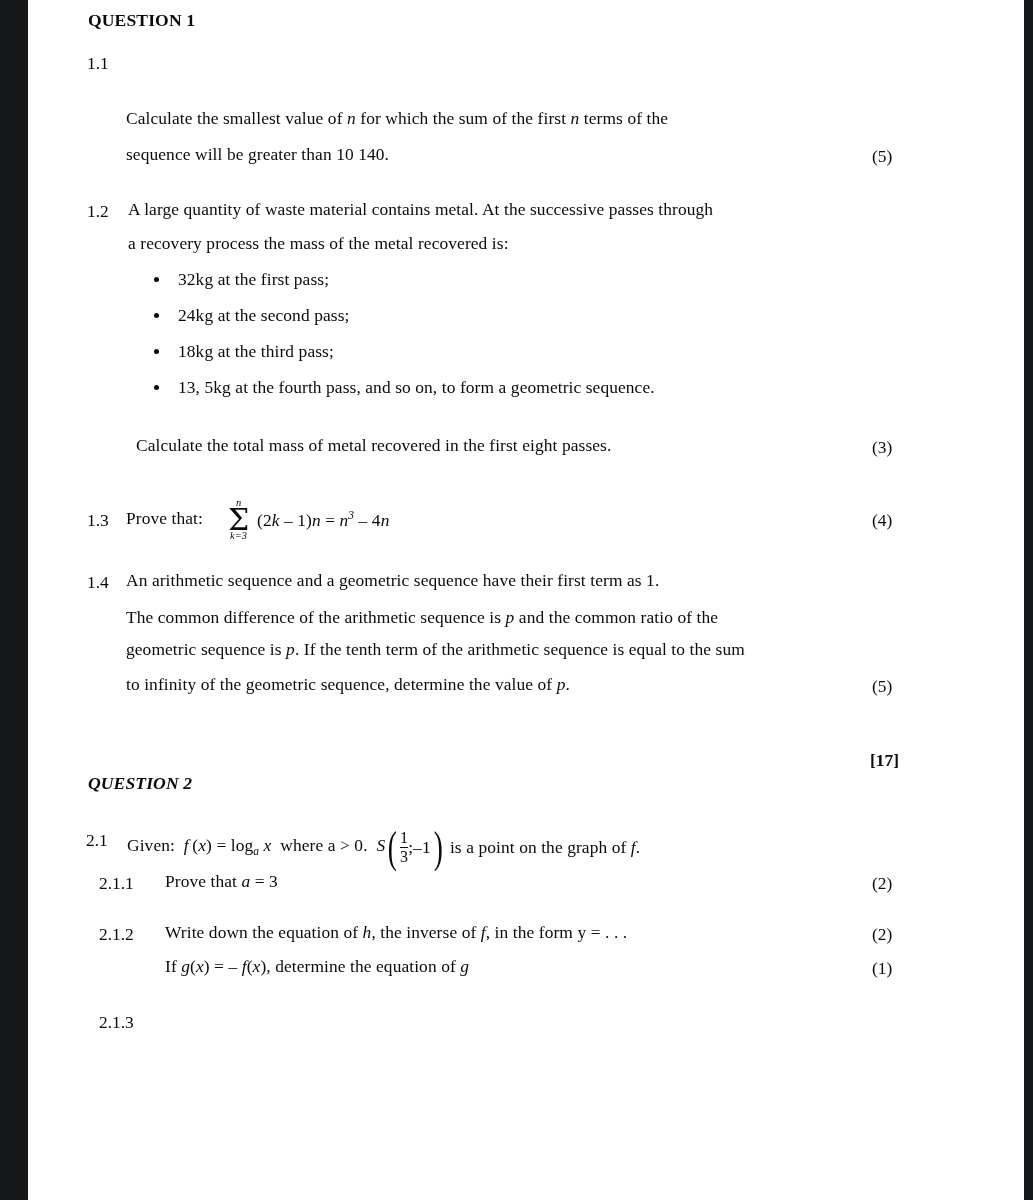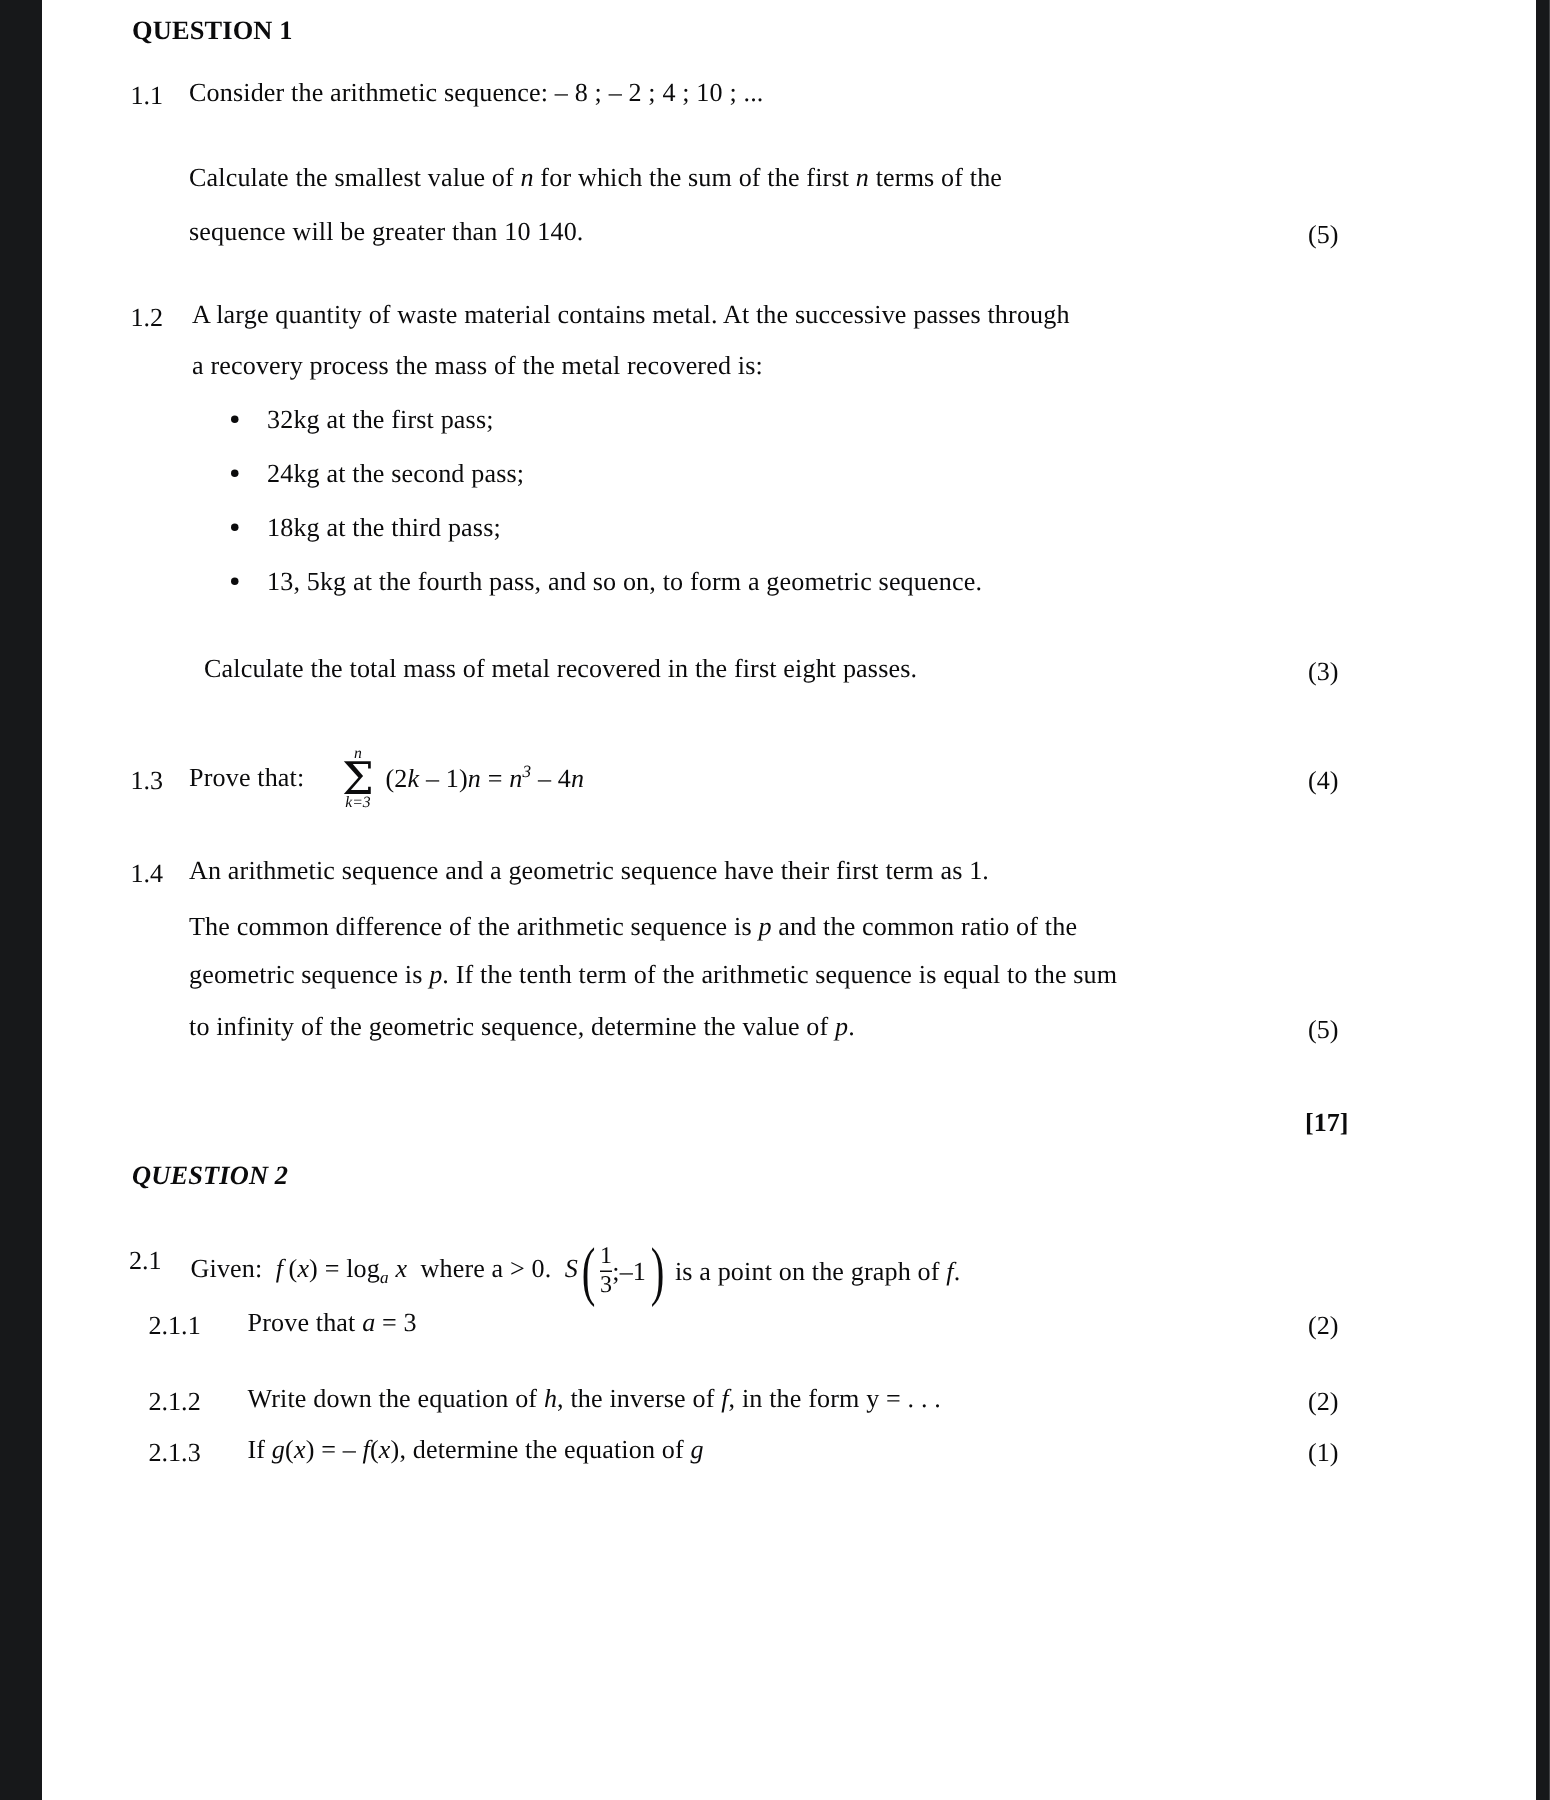--- a/index.html
+++ b/index.html
@@ -52,21 +52,21 @@
   .num {
     position: absolute;
     font-size: 17.4px;
     white-space: nowrap;
   }
   .marks {
     position: absolute;
     font-size: 17.4px;
     white-space: nowrap;
   }
-  .marks.total { font-weight: bold; }
+  .marks.total { font-weight: bold; margin-top: 12px; }
 
   i, .it { font-style: italic; }
 
   
   .bullet-dot {
     position: absolute;
     width: 5px;
     height: 5px;
     border-radius: 50%;
     background: #0b0b0c;
@@ -138,21 +138,20 @@
 <body>
 
 <div class="bar bar-left"></div>
 <div class="bar bar-right"></div>
 
 <div class="page">
 
   <div class="line heading" style="left:60px; top:12px;">QUESTION 1</div>
 
   <div class="num" style="left:59px; top:53px;">1.1</div>
-  <div class="line" style="left:98px; top:53px;">Consider the arithmetic sequence: – 8 ; – 2 ; 4 ; 10 ; ...</div>
   <div class="line" style="left:98px; top:110px;">Calculate the smallest value of <i>n</i> for which the sum of the first <i>n</i> terms of the</div>
   <div class="line" style="left:98px; top:146px;">sequence will be greater than 10 140.</div>
   <div class="marks" style="left:844px; top:146px;">(5)</div>
 
   <div class="num" style="left:59px; top:201px;text-align:right;">1.2</div>
   <div class="line" style="left:100px; top:201px;">A large quantity of waste material contains metal. At the successive passes through</div>
   <div class="line" style="left:100px; top:235px;">a recovery process the mass of the metal recovered is:</div>
 
   <div class="bullet-dot" style="left:126px; top:277px;"></div>
   <div class="line" style="left:150px; top:271px;">32kg at the first pass;</div>
@@ -196,17 +195,17 @@
   <div class="line" style="left:99px; top:830px;"><span class="inline-mid">Given:&nbsp; <i>f</i> (<i>x</i>) = log<span class="sub">a</span> <i>x</i> &nbsp;where a &gt; 0.&nbsp;&nbsp;<i>S</i></span><span class="paren-big">(</span><span class="frac"><span class="nume">1</span><span class="bar-l"></span><span class="deno">3</span></span><span class="inline-mid">;–1</span><span class="paren-big">)</span><span class="inline-mid">&nbsp;is a point on the graph of <i>f</i>.</span></div>
 
   <div class="num" style="left:71px; top:873px;">2.1.1</div>
   <div class="line" style="left:137px; top:873px;">Prove that <i>a</i> = 3</div>
   <div class="marks" style="left:844px; top:873px;">(2)</div>
 
   <div class="num" style="left:71px; top:924px;">2.1.2</div>
   <div class="line" style="left:137px; top:924px;">Write down the equation of <i>h</i>, the inverse of <i>f</i>, in the form y = . . .</div>
   <div class="marks" style="left:844px; top:924px;">(2)</div>
 
-  <div class="num" style="left:71px; top:958px;text-align:center;">2.1.3</div>
+  <div class="num" style="left:71px; top:1012px;text-align:center;">2.1.3</div>
   <div class="line" style="left:137px; top:958px;">If <i>g</i>(<i>x</i>) = – <i>f</i>(<i>x</i>), determine the equation of <i>g</i></div>
   <div class="marks" style="left:844px; top:958px;">(1)</div>
 
 </div>
 
 </body></html>

